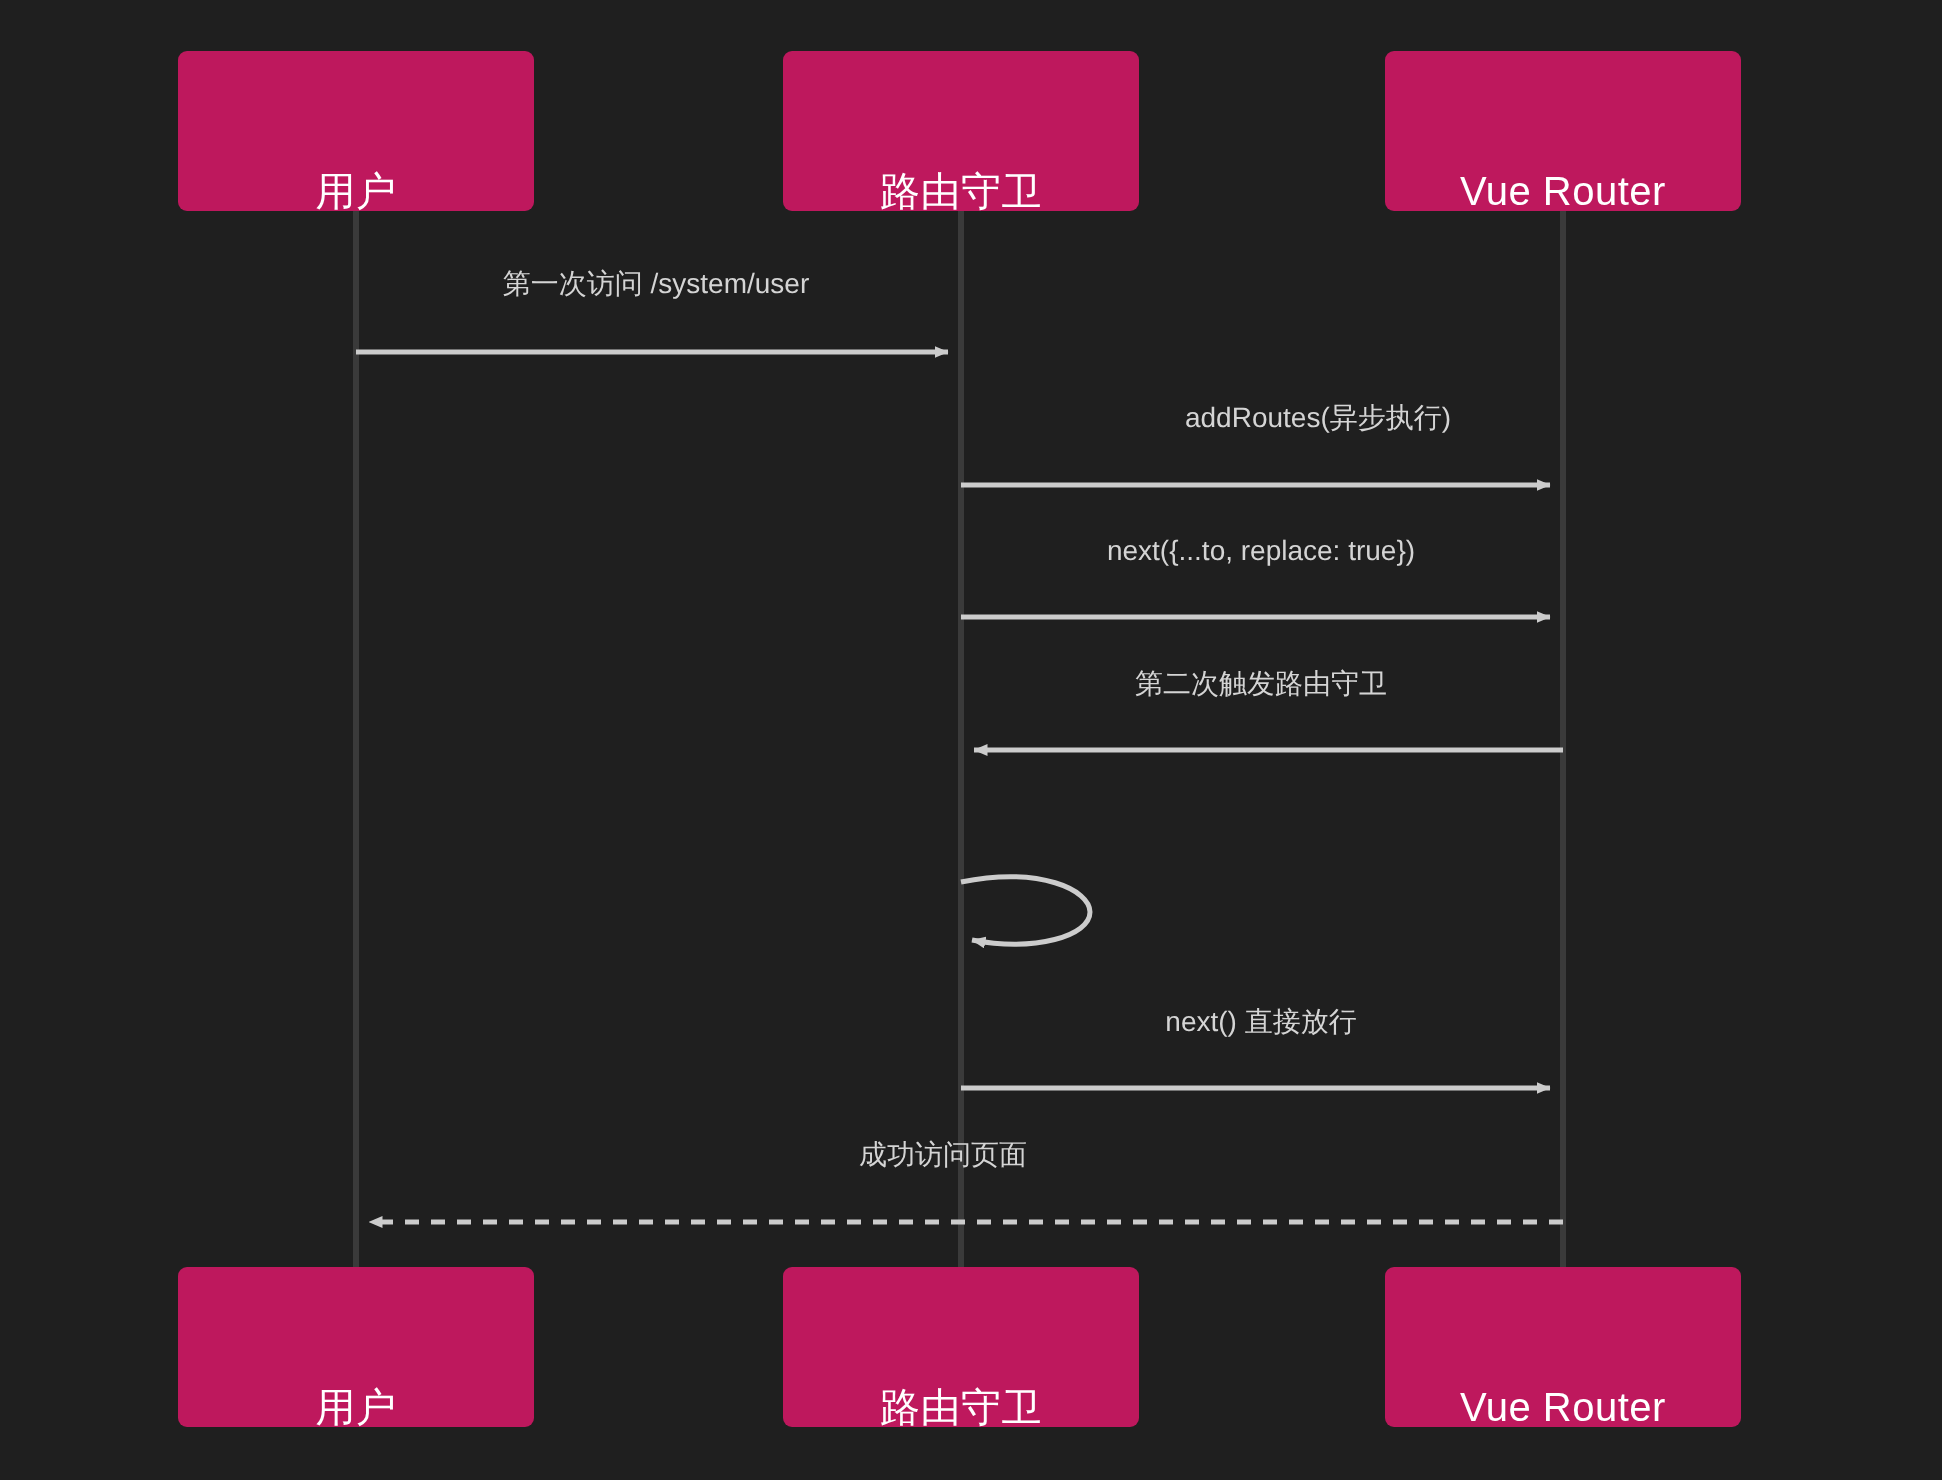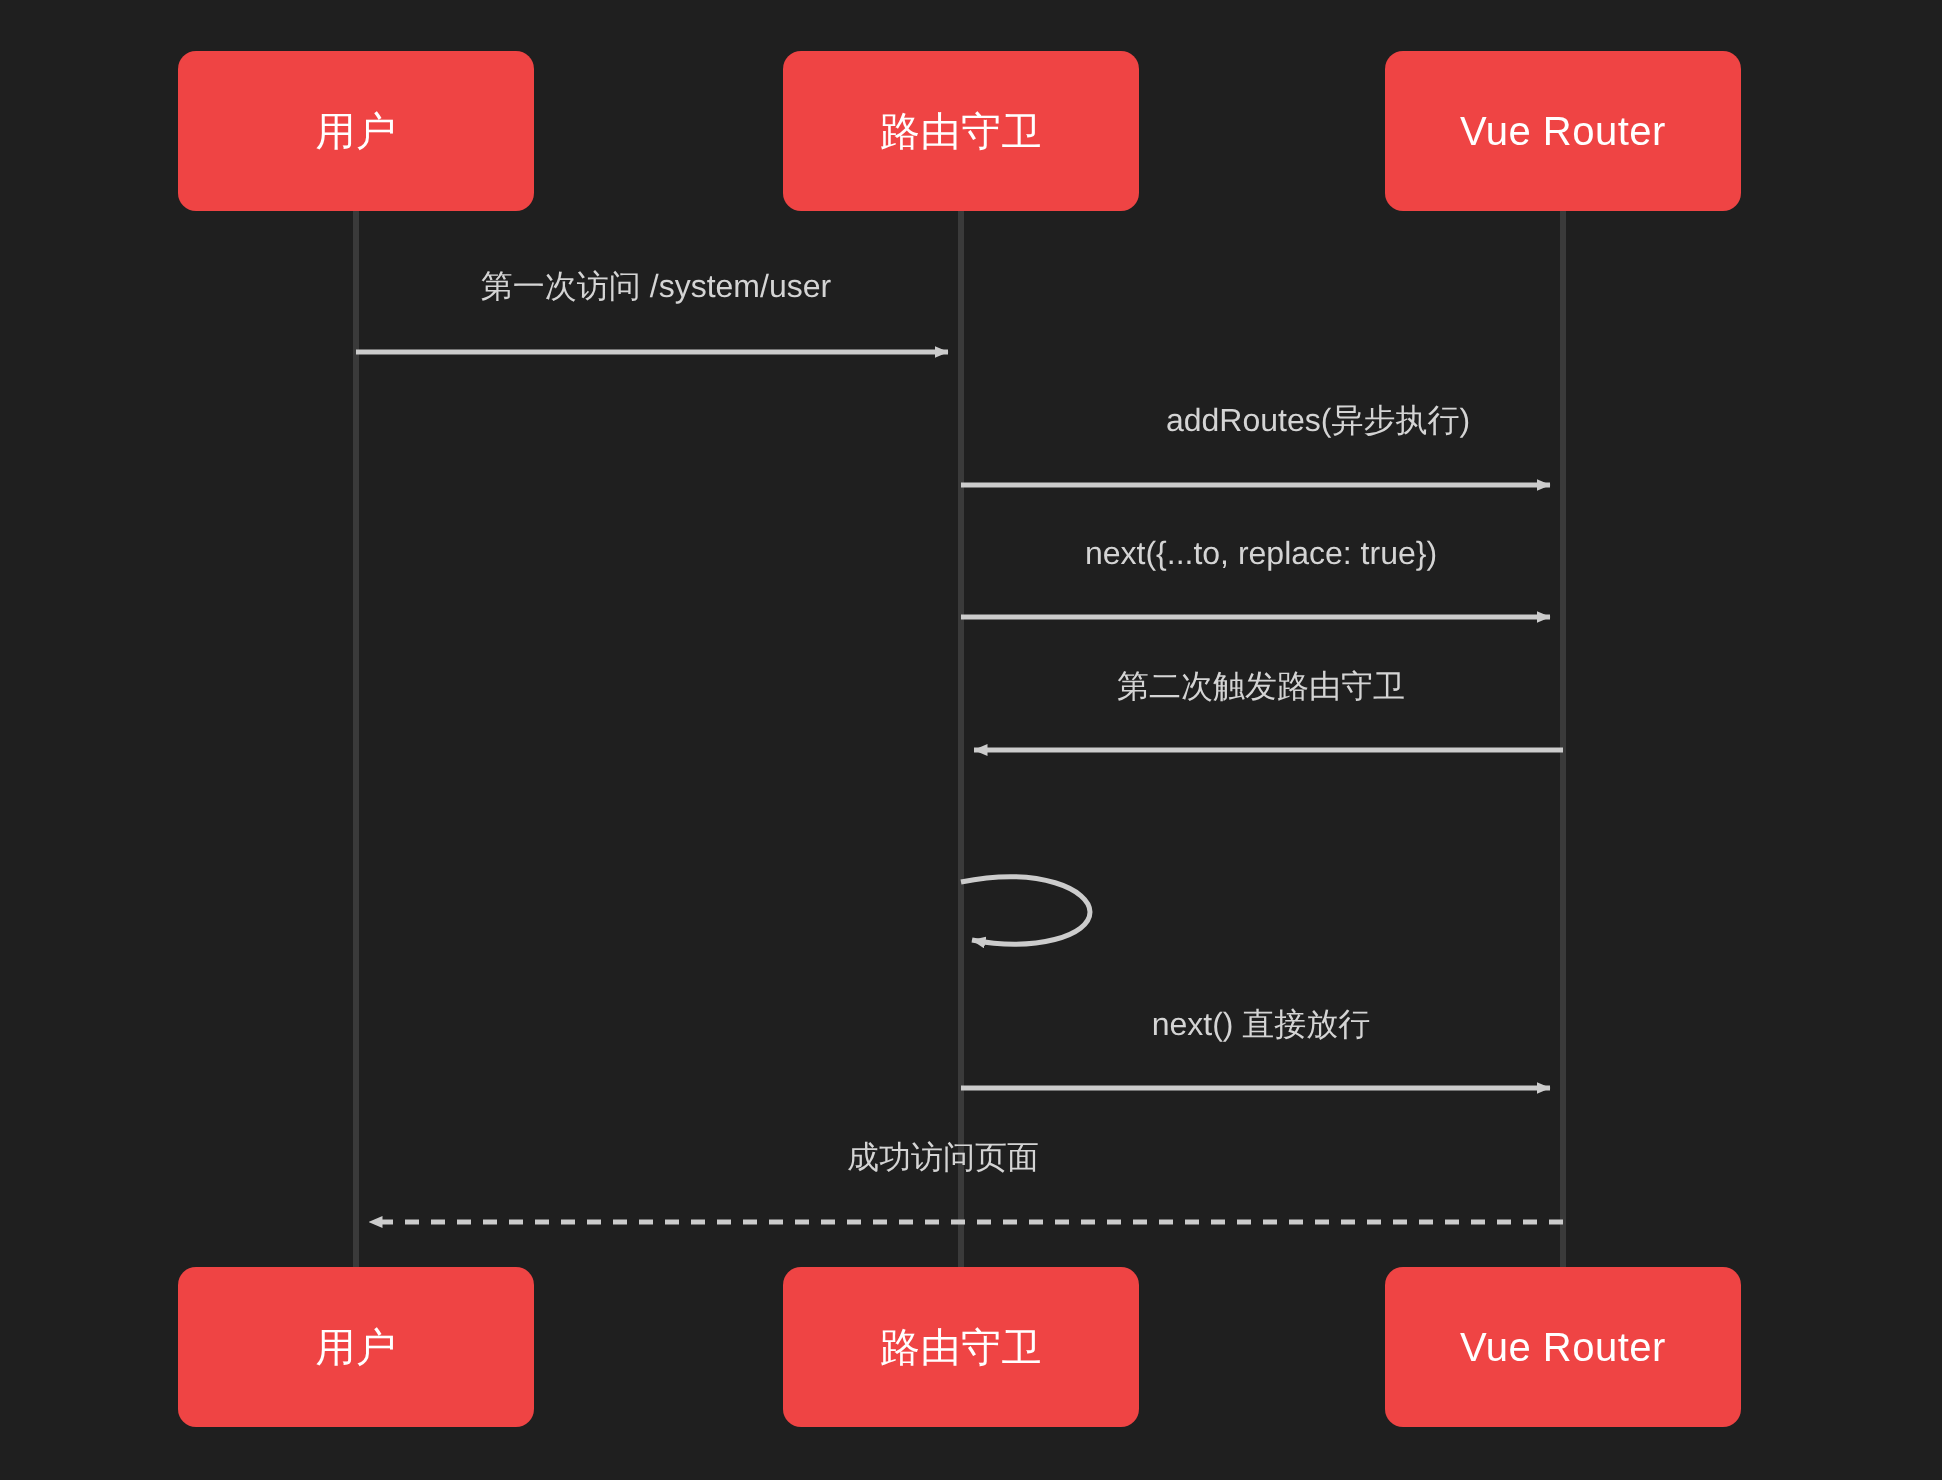--- a/index.html
+++ b/index.html
@@ -17,39 +17,39 @@
   }
   #diagram-svg {
     position: absolute;
     left: 0;
     top: 0;
     width: 1942px;
     height: 1480px;
   }
   .participant-box {
     position: absolute;
-    background: #ef4444;
-    border-radius: 18px;
+    background: #be185d;
+    border-radius: 9px;
     display: flex;
-    align-items: center;
+    align-items: flex-end;
     justify-content: center;
     box-sizing: border-box;
   }
   .participant-label {
     color: #ffffff;
     font-size: 40px;
     font-weight: 400;
     letter-spacing: 0.5px;
     white-space: nowrap;
     line-height: 1;
   }
   .msg-label {
     position: absolute;
     color: #d4d4d4;
-    font-size: 32px;
+    font-size: 28px;
     font-weight: 400;
     white-space: nowrap;
     transform: translateX(-50%);
     line-height: 1;
     text-rendering: geometricPrecision;
   }
 </style>
 </head>
 <body>
 

